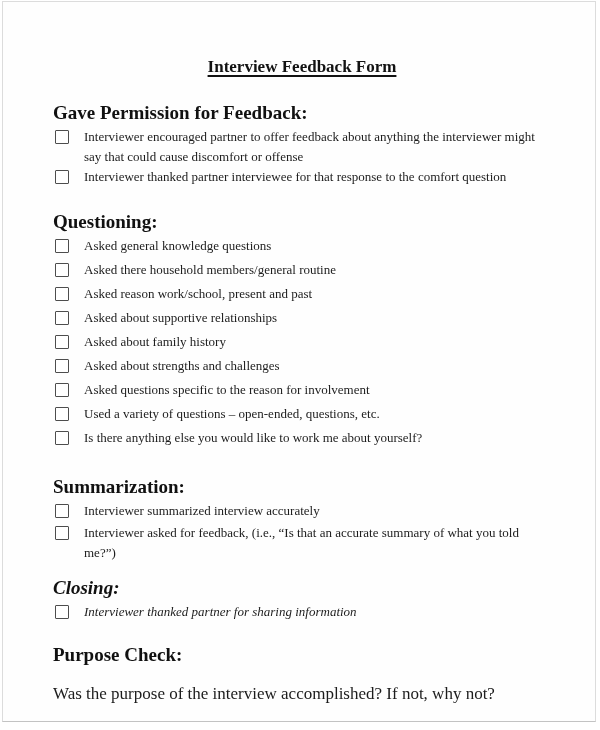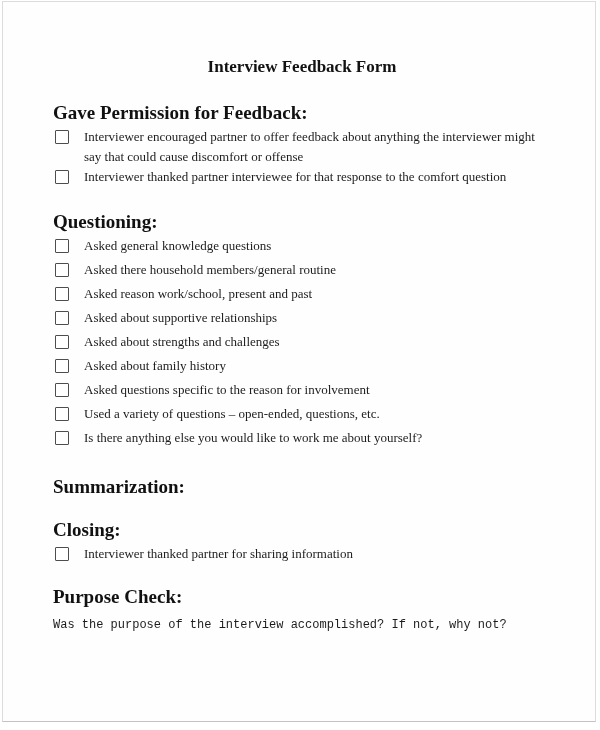--- a/index.html
+++ b/index.html
@@ -28,27 +28,28 @@
   }
   .content {
     padding: 54px 44px 0 50px;
   }
   .title {
     text-align: center;
     font-size: 17px;
     font-weight: bold;
     line-height: 22px;
     color: #121212;
+    text-decoration: underline;
     text-decoration-thickness: 1.5px;
     text-underline-offset: 3px;
     margin: 0;
   }
   .section { margin-top: 26px; }
   .section-2 { margin-top: 30px; }
-  .section-3 { margin-top: 25px; }
+  .section-3 { margin-top: 16px; font-style: italic; }
   .section-4 { margin-top: 24px; }
   .section-heading {
     font-size: 19px;
     font-weight: bold;
     line-height: 18px;
     color: #111111;
     margin: 0 0 5px 0;
   }
   .checklist { margin: 0; padding: 0; list-style: none; }
   .item {
@@ -65,24 +66,23 @@
     height: 12px;
     border: 1.5px solid #4d4d4d;
     background: #ffffff;
     border-radius: 1px;
     flex: 0 0 auto;
     margin: 3px 15px 0 2px;
     display: inline-block;
   }
   .item-label { flex: 1 1 auto; }
   .section-note {
-    font-size: 12px;
+    font-size: 17px;
     line-height: 20px;
-    margin: 9px 0 0 0;
-    font-family: Liberation Mono, monospace;
+    margin: 20px 0 0 0;
   }
 </style>
 </head>
 <body>
 
 <div class="page">
   <div class="content">
     <h1 class="title">Interview Feedback Form</h1>
     <div id="sections">
   <section class="section section-0">
@@ -118,26 +118,26 @@
     <span class="item-label">Asked reason work/school, present and past</span>
   </li>
 
   <li class="item">
     <span class="checkbox"></span>
     <span class="item-label">Asked about supportive relationships</span>
   </li>
 
   <li class="item">
     <span class="checkbox"></span>
-    <span class="item-label">Asked about strengths and challenges</span>
+    <span class="item-label">Asked about family history</span>
   </li>
 
   <li class="item">
     <span class="checkbox"></span>
-    <span class="item-label">Asked about family history</span>
+    <span class="item-label">Asked about strengths and challenges</span>
   </li>
 
   <li class="item">
     <span class="checkbox"></span>
     <span class="item-label">Asked questions specific to the reason for involvement</span>
   </li>
 
   <li class="item">
     <span class="checkbox"></span>
     <span class="item-label">Used a variety of questions – open-ended, questions, etc.</span>
@@ -145,20 +145,31 @@
 
   <li class="item">
     <span class="checkbox"></span>
     <span class="item-label">Is there anything else you would like to work me about yourself?</span>
   </li>
 </ul>
   </section>
 
   <section class="section section-2">
     <h2 class="section-heading">Summarization:</h2>
+    <ul class="checklist">
+  <li class="item">
+    <span class="checkbox"></span>
+    <span class="item-label">Interviewer summarized interview accurately</span>
+  </li>
+
+  <li class="item">
+    <span class="checkbox"></span>
+    <span class="item-label">Interviewer asked for feedback, (i.e., “Is that an accurate summary of what you told me?”)</span>
+  </li>
+</ul>
   </section>
 
   <section class="section section-3">
     <h2 class="section-heading">Closing:</h2>
     <ul class="checklist">
   <li class="item">
     <span class="checkbox"></span>
     <span class="item-label">Interviewer thanked partner for sharing information</span>
   </li>
 </ul>

